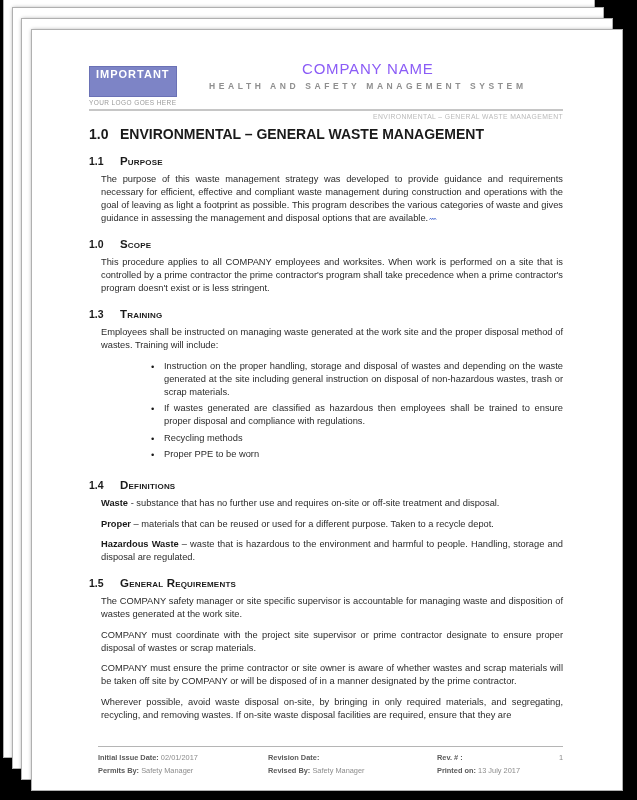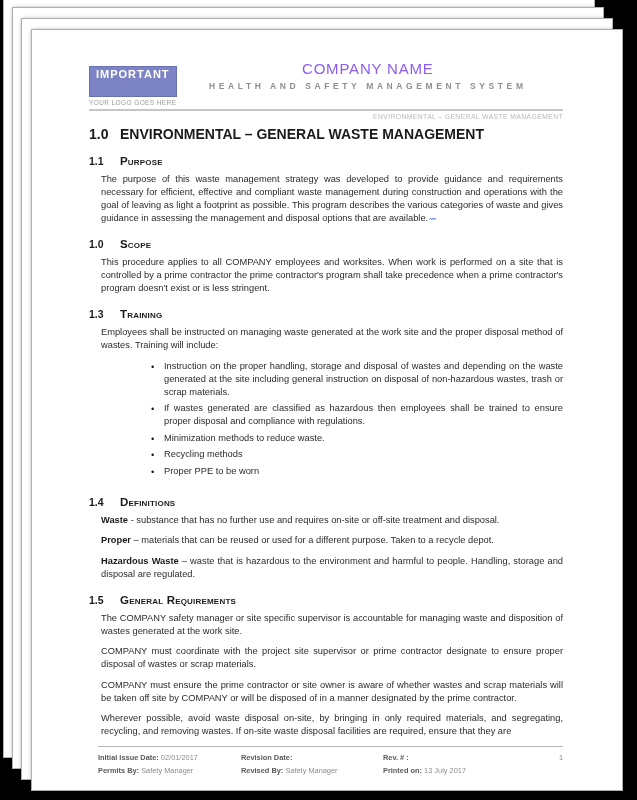--- a/index.html
+++ b/index.html
@@ -120,20 +120,21 @@
     left:66px;right:59px;bottom:13px;
     z-index:5;
   }
   .footer-rule{border:none;border-top:1px solid #b5b5b5;margin:0 0 4px 0;}
   .footer-grid{
     display:grid;
     grid-template-columns:143px 142px 1fr 16px;
     font-size:7.4px;
     line-height:13px;
     color:#8c8c8c;
+    gap:27px;
   }
   .footer-grid .lbl{font-weight:bold;color:#5a5a5a;}
   .page-num{text-align:right;color:#8c8c8c;}
 </style>
 </head>
 <body>
 
 <div class="page page-back-3"></div>
 <div class="page page-back-2"></div>
 <div class="page page-back-1"></div>
@@ -175,21 +176,20 @@
     <p class="para">This procedure applies to all COMPANY employees and worksites.  When work is performed on a site that is controlled by a prime contractor the prime contractor's program shall take precedence when a prime contractor's program doesn't exist or is less stringent.</p>
 
     <div class="sec-heading">
       <span class="num">1.3</span>
       <span class="cap">Training</span>
     </div>
     <p class="para">Employees shall be instructed on managing waste generated at the work site and the proper disposal method of wastes.  Training will include:</p>
     <ul class="bullets">
       <li>Instruction on the proper handling, storage and disposal of wastes and depending on the waste generated at the site including general instruction on disposal of non-hazardous wastes, trash or scrap materials.</li>
       <li>If wastes generated are classified as hazardous then employees shall be trained to ensure proper disposal and compliance with regulations.</li>
-      <li>Minimization methods to reduce waste.</li>
       <li>Recycling methods</li>
       <li>Proper PPE to be worn</li>
     </ul>
 
     <div class="sec-heading">
       <span class="num">1.4</span>
       <span class="cap">Definitions</span>
     </div>
     <p class="def"><b>Waste</b> <span>- substance that has no further use and requires on-site or off-site treatment and disposal.</span></p>
     <p class="def"><b>Proper</b> <span>– materials that can be reused or used for a different purpose. Taken to a recycle depot.</span></p>

